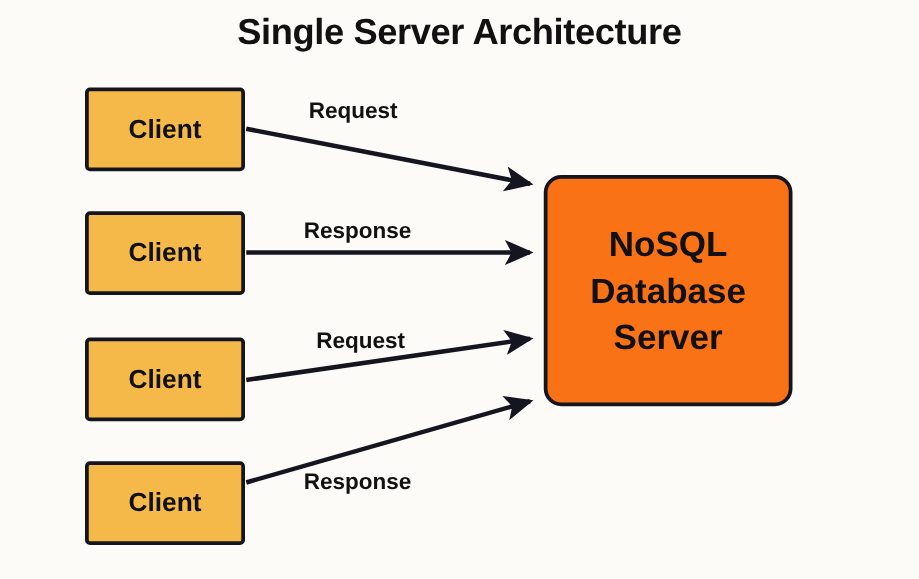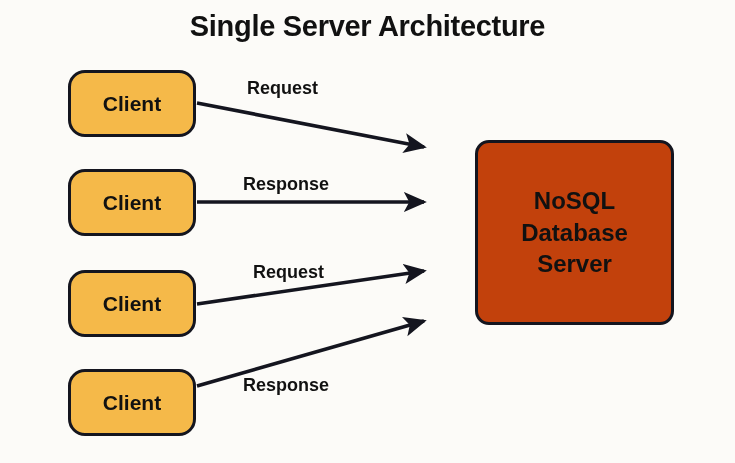--- a/index.html
+++ b/index.html
@@ -35,45 +35,44 @@
     box-sizing: border-box;
     border: 3px solid #14151f;
     display: flex;
     align-items: center;
     justify-content: center;
     text-align: center;
     color: #111111;
   }
   .client-node {
     background: #f5b949;
-    border-radius: 17px;
+    border-radius: 4px;
     width: 128px;
     height: 67px;
     font-size: 21px;
     font-weight: bold;
   }
   .client-label {
     line-height: 1;
   }
   #client-1 { left: 68px;  top: 70px; }
   #client-2 { left: 68px;  top: 169px; }
   #client-3 { left: 68px;  top: 270px; }
   #client-4 { left: 68px;  top: 369px; }
 
   .server-node {
-    background: #c2410c;
+    background: #f97316;
     border-radius: 14px;
     left: 435px;
     top: 140px;
     width: 199px;
     height: 185px;
-    font-size: 24px;
+    font-size: 28px;
     font-weight: bold;
     line-height: 1.33;
-    margin-left: 40px;
   }
   .server-label {
     white-space: pre-line;
   }
 
   .edges {
     position: absolute;
     left: 0;
     top: 0;
     width: 735px;

